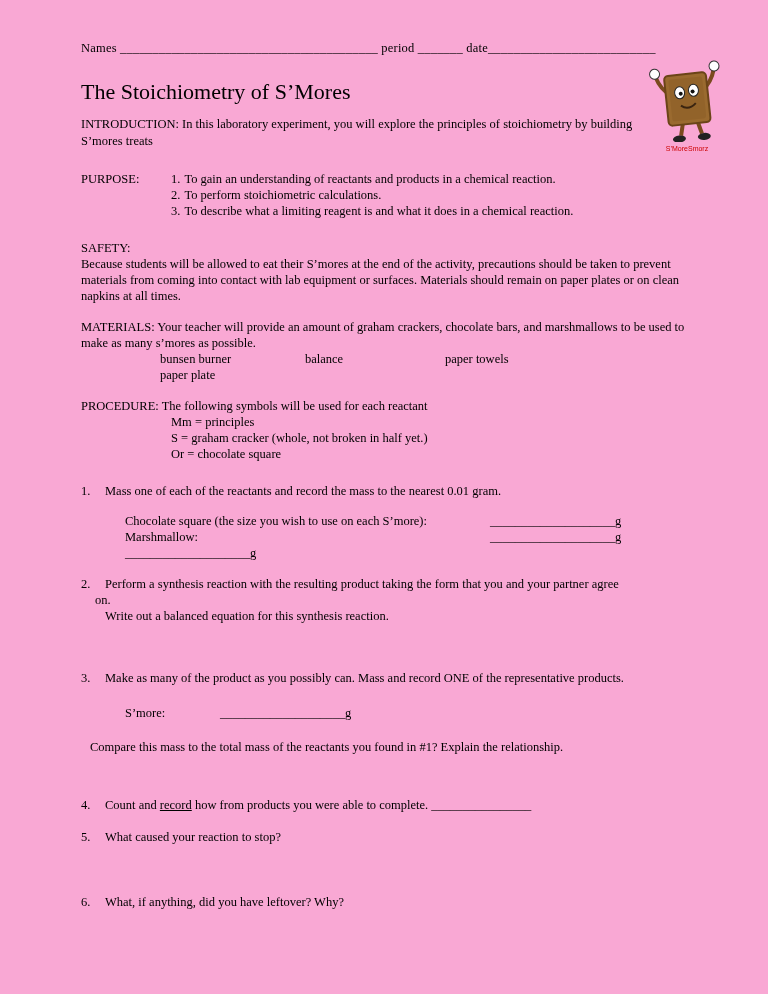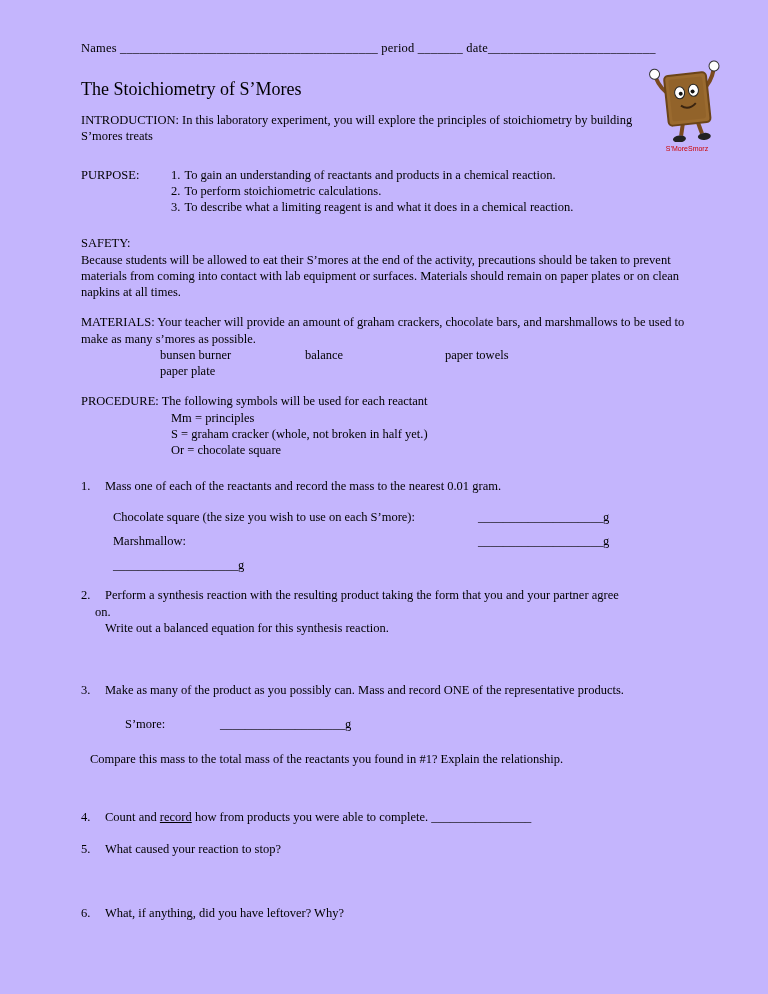--- a/index.html
+++ b/index.html
@@ -2,34 +2,34 @@
 <html><head>
 <meta charset="utf-8">
 <style>
   html,body { margin:0; padding:0; background:#ffffff; }
   .page {
     position: relative;
     width: 768px;
     height: 994px;
     box-sizing: border-box;
     padding: 34px 70px 0 81px;
-    background: #c4b5fd;
+    background: #f9a8d4;
     font-family: "Liberation Serif", serif;
     font-size: 12.5px;
     line-height: 1.3;
     color: #000;
     overflow: hidden;
   }
   p, div.block { margin: 0; }
   b { font-weight: normal; }
 
   .names-line { margin-top: 6px; letter-spacing: 0.2px; }
 
   h1.title {
-    font-size: 18px;
+    font-size: 22px;
     font-weight: 400;
     margin: 24px 0 0 0;
     line-height: 1.1;
   }
 
   .intro { margin-top: 12px; max-width: 565px; }
 
   .purpose { margin-top: 22px; display: flex; }
   .purpose-label { width: 90px; flex: 0 0 90px; }
   .purpose-items div { margin: 0; }
@@ -48,24 +48,24 @@
   .procedure { margin-top: 14px; }
   .symbol-lines { margin-left: 90px; }
 
   .question { display: flex; }
   .qnum { flex: 0 0 24px; }
   .qtext { flex: 1; }
 
   .q1 { margin-top: 20px; }
   .mass-grid {
     margin-top: 14px;
-    margin-left: 32px;
+    margin-left: 44px;
     display: grid;
     grid-template-columns: 365px auto;
-    row-gap: 8px;
+    row-gap: 0px;
   }
   .q2 { margin-top: 14px; }
   .q2-on { margin-left: 14px; }
   .q2-sub { margin-left: 24px; }
 
   .q3 { margin-top: 46px; }
   .smore-grid {
     margin-top: 18px;
     margin-left: 44px;
     display: grid;

